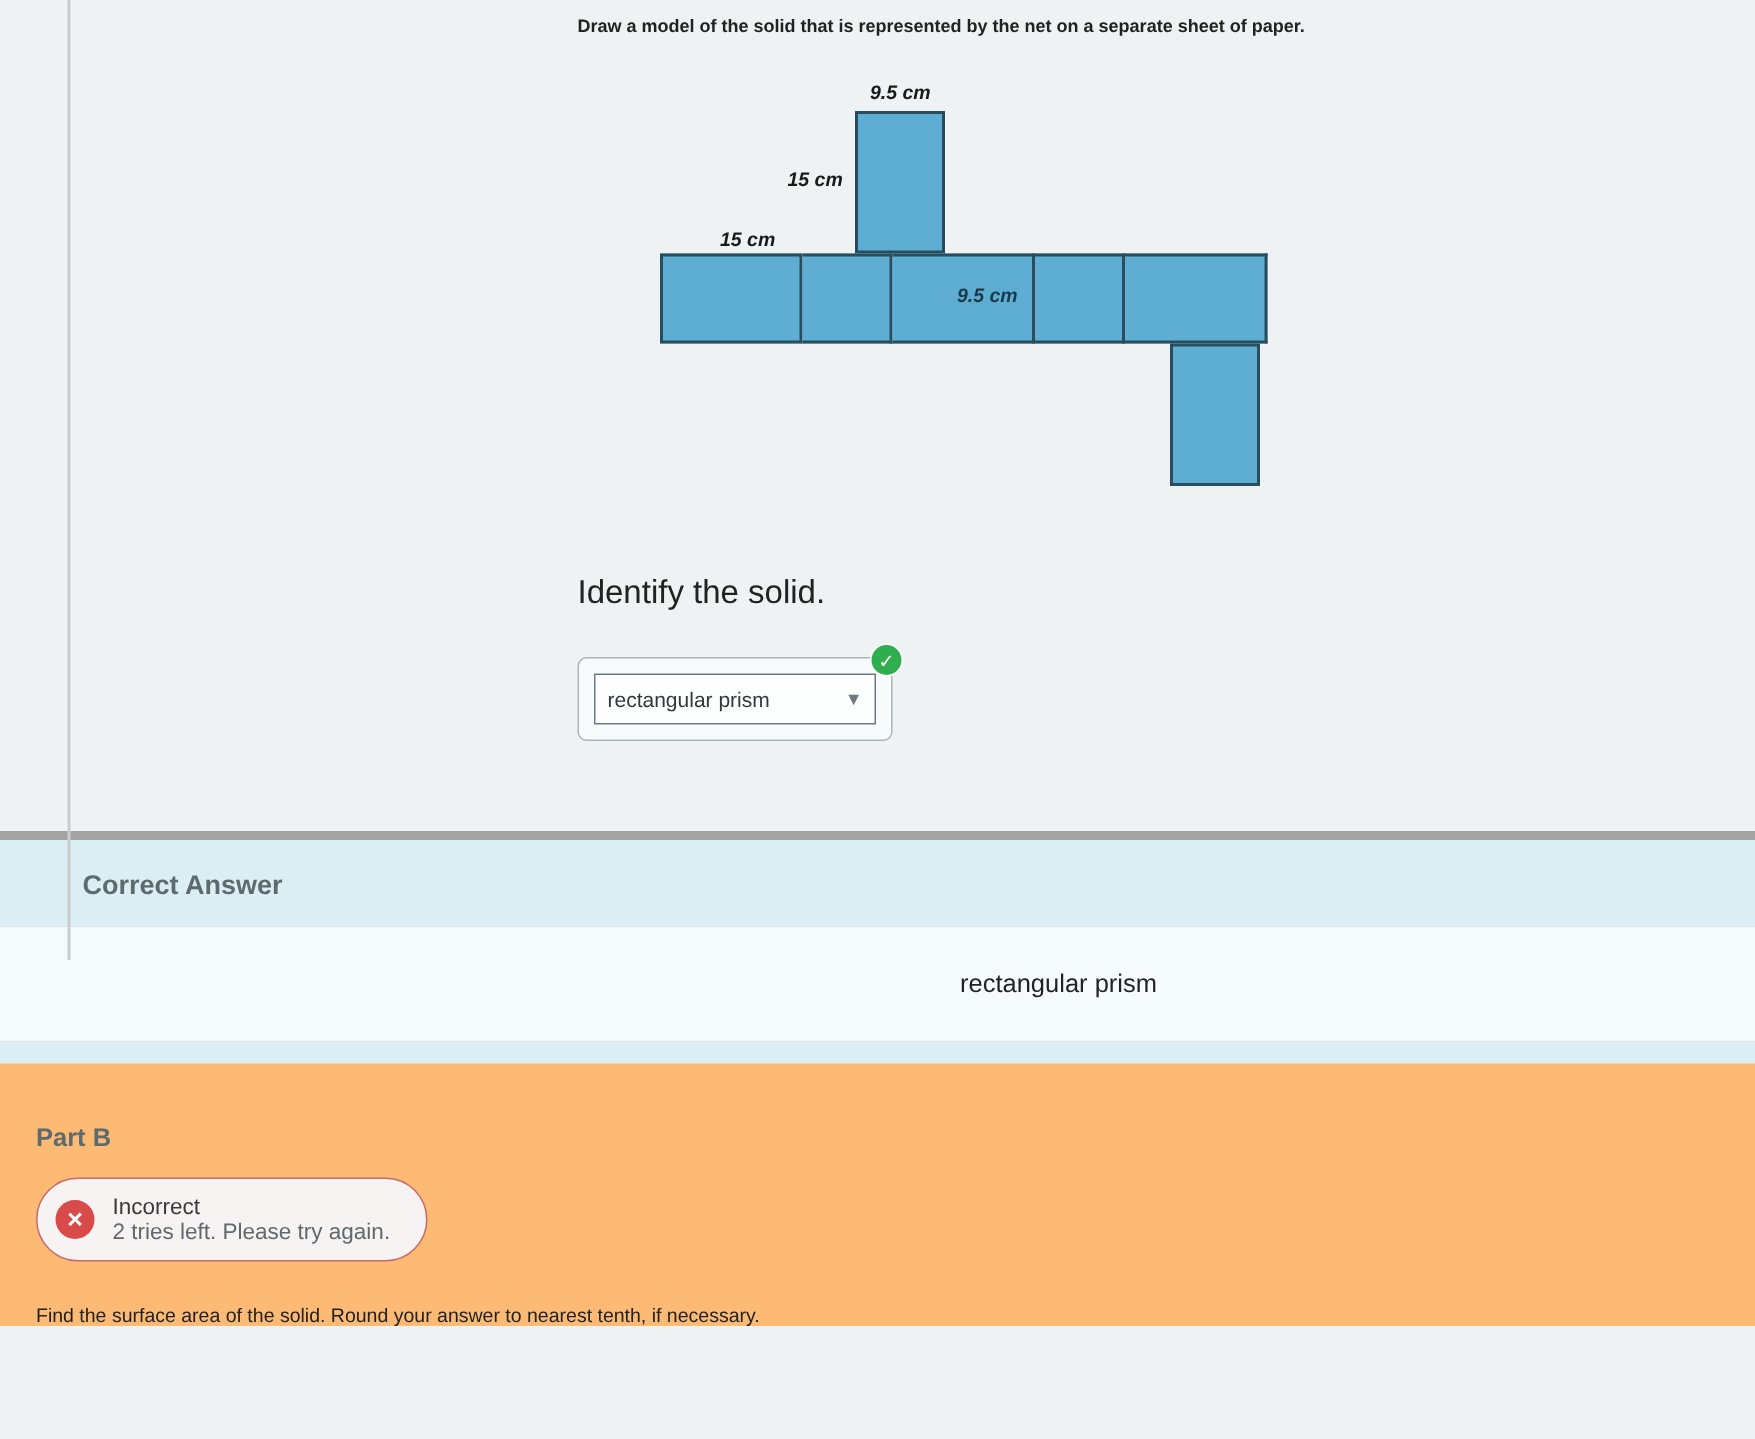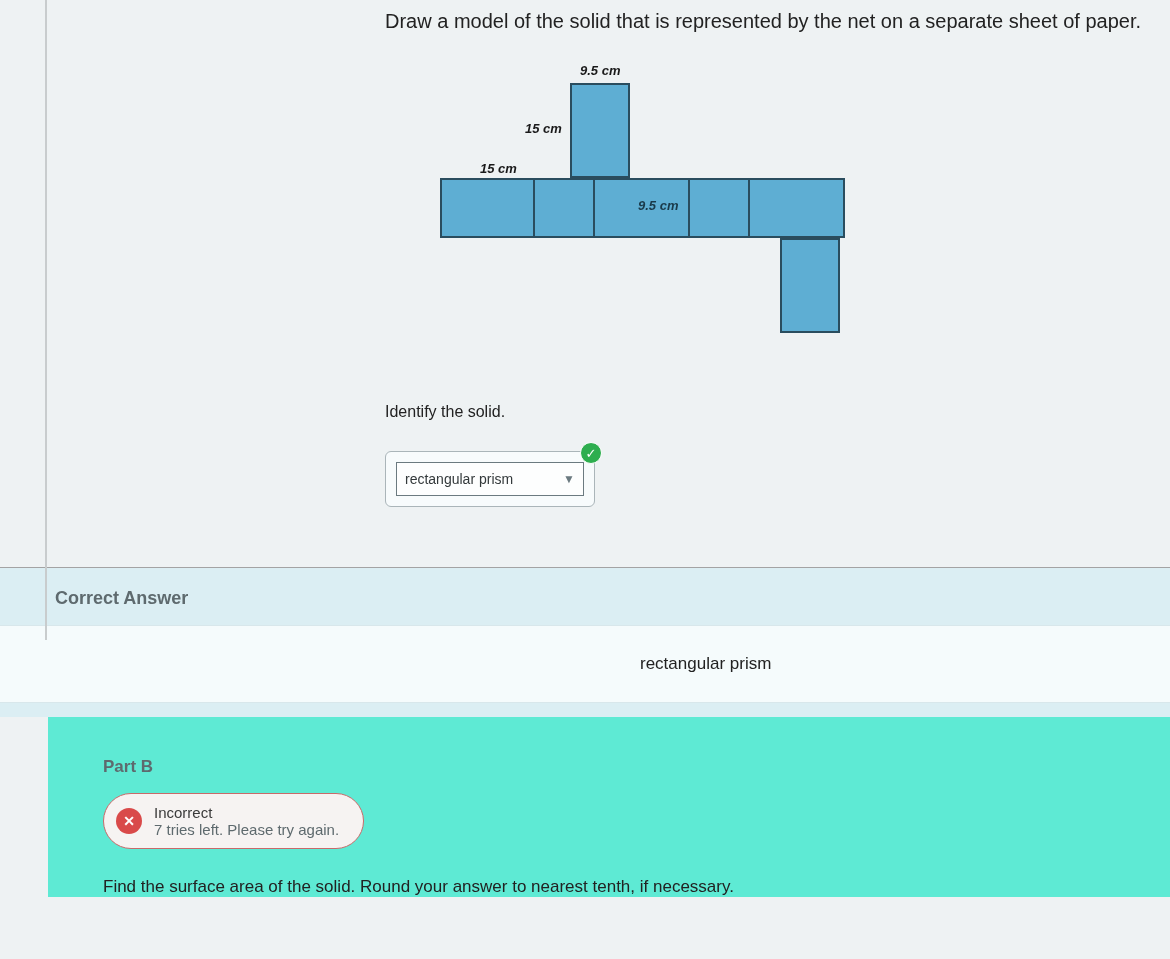--- a/index.html
+++ b/index.html
@@ -22,22 +22,22 @@
     top: 0;
     width: 2px;
     height: 640px;
     background: #c8cccd;
   }
   .content {
     padding-left: 60px;
     padding-top: 10px;
   }
   .prompt {
-    font-weight: 400;
-    font-size: 20px;
+    font-weight: 700;
+    font-size: 12px;
     text-align: left;
     margin-left: 325px;
     color: #222;
   }
   .net-wrap {
     position: relative;
     width: 620px;
     height: 320px;
     margin-top: 30px;
     margin-left: 320px;
@@ -49,24 +49,24 @@
     border: 2px solid #2a4d5e;
   }
   .lbl {
     position: absolute;
     font-weight: 700;
     font-size: 13px;
     color: #1a1a1a;
   }
   .lbl.in { color: #1a3a4a; font-weight:700; font-size:13px; }
   .q2 {
-    font-size: 16px;
+    font-size: 22px;
     color: #222;
     margin-left: 325px;
-    margin-top: 20px;
+    margin-top: 8px;
   }
   .select-shell {
     position: relative;
     margin-left: 325px;
     margin-top: 30px;
     width: 210px;
     border: 1px solid #aab5b9;
     border-radius: 6px;
     background: #f7fbfc;
     padding: 10px;
@@ -98,44 +98,43 @@
     display: flex;
     align-items: center;
     justify-content: center;
     font-size: 13px;
     border: 1px solid #fff;
   }
   .correct-band {
     margin-top: 60px;
     background: #dbeef3;
     padding: 20px 0 0 0;
-    border-top: 1px solid #a3a3a3;
+    border-top: 6px solid #a3a3a3;
   }
   .correct-title {
     font-weight: 700;
     font-size: 18px;
     color: #5e6a6e;
     padding-left: 55px;
     padding-bottom: 16px;
   }
   .correct-body {
     background: #f5fbfc;
     border-top: 1px solid #d8e7eb;
     border-bottom: 1px solid #d8e7eb;
     padding: 28px 0;
     font-size: 17px;
     color: #222;
   }
   .correct-body span { display: block; margin-left: 640px; }
   .correct-foot { height: 14px; background: #dbeef3; }
   .partb-block {
-    padding-left: 55px;
+    padding-left: 24px;
     padding-top: 40px;
-    background: #5eead4;
-    margin-left: 48px;
+    background: #fdba74;
   }
   .partb-title {
     font-weight: 700;
     color: #5e6a6e;
     font-size: 17px;
     margin-bottom: 16px;
   }
   .pill {
     display: inline-flex;
     align-items: center;
@@ -154,21 +153,21 @@
     display: flex;
     align-items: center;
     justify-content: center;
     font-size: 14px;
     font-weight: 700;
   }
   .pill-text .l1 { font-weight: 400; color: #3a3a3a; font-size: 15px; }
   .pill-text .l2 { color: #5e6a6e; font-size: 15px; }
   .partb-q {
     margin-top: 28px;
-    font-size: 17px;
+    font-size: 13px;
     color: #222;
   }
 </style>
 </head>
 <body>
 
 <div class="page">
   <div class="left-rule"></div>
 
   <div class="content">
@@ -210,18 +209,18 @@
     </div>
     <div class="correct-foot"></div>
   </div>
 
   <div class="partb-block">
     <div class="partb-title">Part B</div>
     <div class="pill">
       <div class="xbadge">✕</div>
       <div class="pill-text">
         <div class="l1">Incorrect</div>
-        <div class="l2">7 tries left. Please try again.</div>
+        <div class="l2">2 tries left. Please try again.</div>
       </div>
     </div>
     <div class="partb-q">Find the surface area of the solid. Round your answer to nearest tenth, if necessary.</div>
   </div>
 </div>
 
 </body></html>

